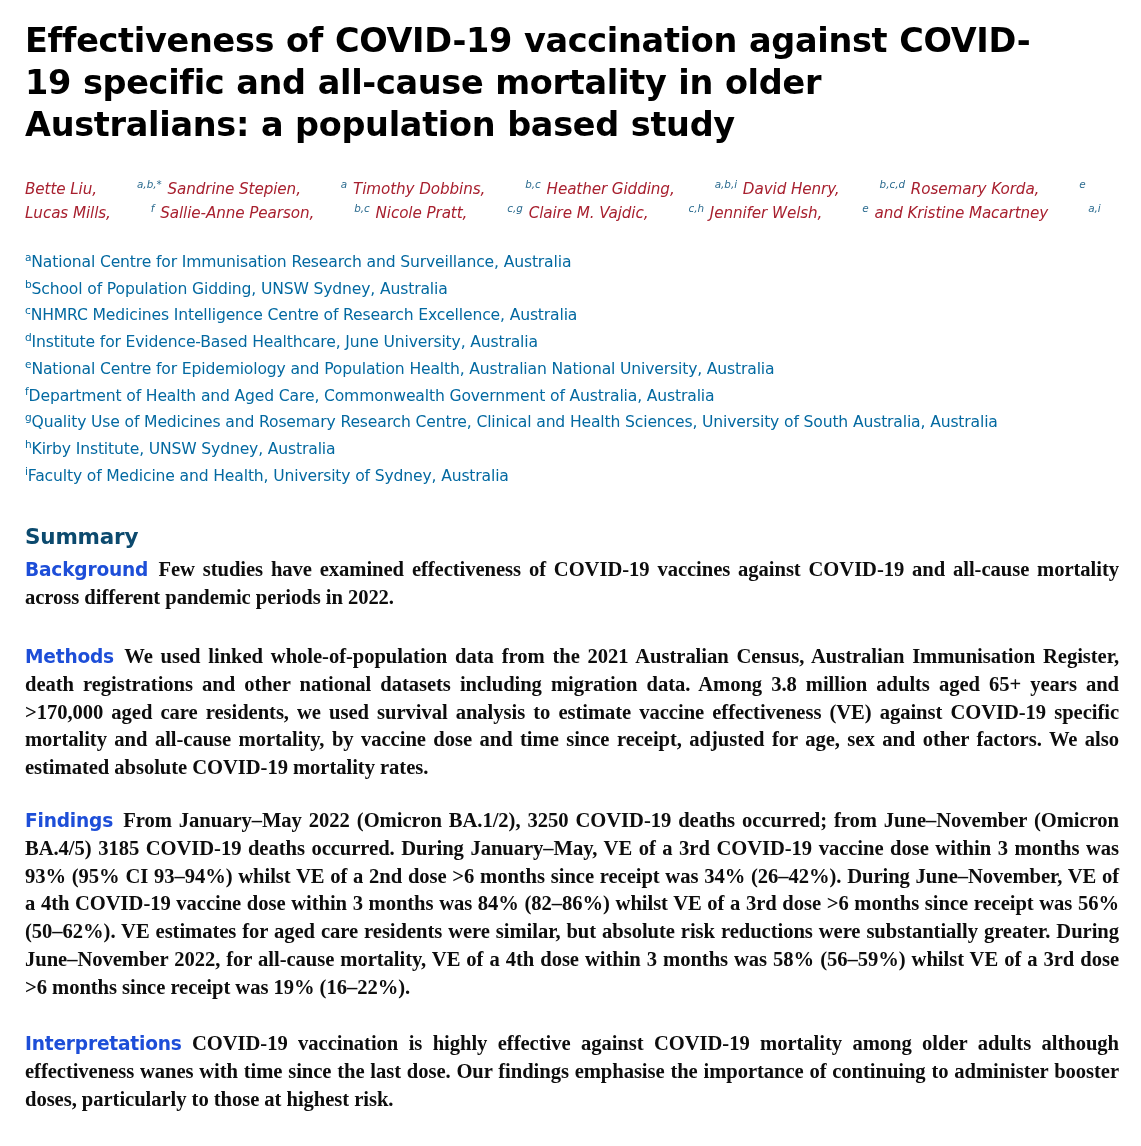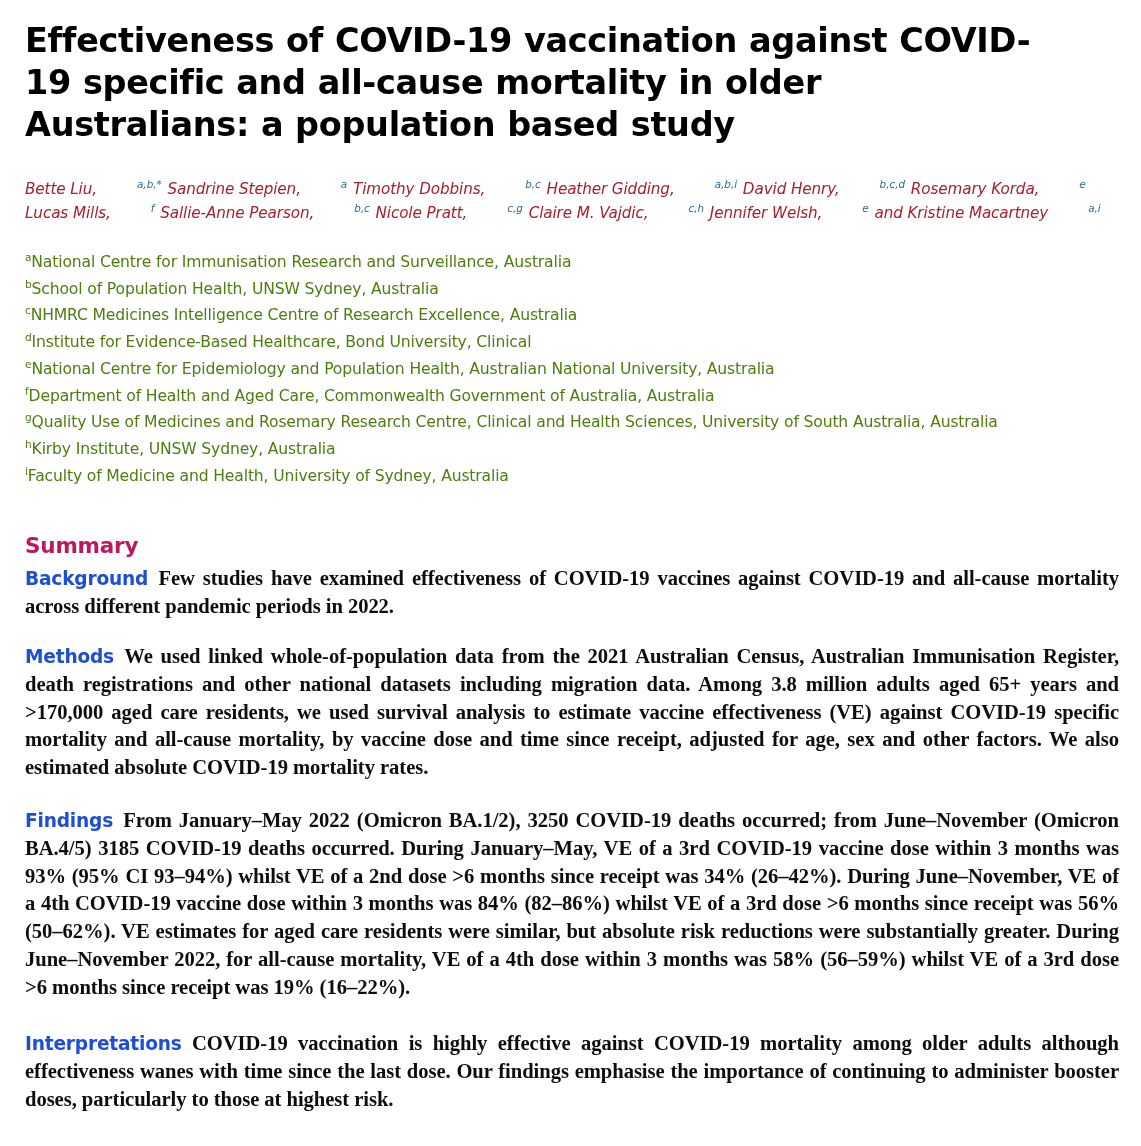--- a/index.html
+++ b/index.html
@@ -56,37 +56,37 @@
     letter-spacing: 0;
     margin-left: 40px;
   }
 
   
   .affiliations {
     margin-top: 24px;
     font-family: "DejaVu Sans", sans-serif;
     font-size: 15.6px;
     line-height: 26.7px;
-    color: #4d7c0f;
+    color: #0369a1;
     letter-spacing: -0.15px;
   }
   .affiliations .aff { white-space: nowrap; }
   .affiliations .aff sup {
     font-size: 10.6px;
     vertical-align: super;
     line-height: 0;
   }
 
   
   .summary-heading {
-    margin-top: 44px;
+    margin-top: 35px;
     font-family: "DejaVu Sans", sans-serif;
     font-size: 21.5px;
     font-weight: 600;
-    color: #be185d;
+    color: #0c4a6e;
     line-height: 26px;
     letter-spacing: -0.2px;
   }
 
   .abstract {
     margin-top: 6px;
     width: 1094px;
   }
   .para {
     font-family: "Liberation Serif", serif;
@@ -102,38 +102,38 @@
   }
   .para:last-child { margin-bottom: 12px; }
   .para .lbl {
     font-family: "DejaVu Sans", sans-serif;
     font-weight: 600;
     font-size: 18.6px;
     color: #1d4ed8;
     letter-spacing: -0.2px;
   }
   .sp-background { margin-top: 2px; }
-  .sp-methods    { margin-top: 22px; }
+  .sp-methods    { margin-top: 31px; }
   .sp-findings   { margin-top: 25px; }
   .sp-interp     { margin-top: 29px; }
 </style>
 </head>
 <body>
 
 <div class="page">
 
   <h1 class="title">Effectiveness of COVID-19 vaccination against COVID-19 specific and all-cause mortality in older Australians: a population based study</h1>
 
   <div class="authors"><span class="au">Bette Liu,<sup>a,b,*</sup></span> <span class="au">Sandrine Stepien,<sup>a</sup></span> <span class="au">Timothy Dobbins,<sup>b,c</sup></span> <span class="au">Heather Gidding,<sup>a,b,i</sup></span> <span class="au">David Henry,<sup>b,c,d</sup></span> <span class="au">Rosemary Korda,<sup>e</sup></span> <span class="au">Lucas Mills,<sup>f</sup></span> <span class="au">Sallie-Anne Pearson,<sup>b,c</sup></span> <span class="au">Nicole Pratt,<sup>c,g</sup></span> <span class="au">Claire M. Vajdic,<sup>c,h</sup></span> <span class="au">Jennifer Welsh,<sup>e</sup></span> <span class="au">and Kristine Macartney<sup>a,i</sup></span> </div>
 
   <div class="affiliations">
       <div class="aff"><sup>a</sup><span>National Centre for Immunisation Research and Surveillance, Australia</span></div>
-      <div class="aff"><sup>b</sup><span>School of Population Health, UNSW Sydney, Australia</span></div>
+      <div class="aff"><sup>b</sup><span>School of Population Gidding, UNSW Sydney, Australia</span></div>
       <div class="aff"><sup>c</sup><span>NHMRC Medicines Intelligence Centre of Research Excellence, Australia</span></div>
-      <div class="aff"><sup>d</sup><span>Institute for Evidence-Based Healthcare, Bond University, Clinical</span></div>
+      <div class="aff"><sup>d</sup><span>Institute for Evidence-Based Healthcare, June University, Australia</span></div>
       <div class="aff"><sup>e</sup><span>National Centre for Epidemiology and Population Health, Australian National University, Australia</span></div>
       <div class="aff"><sup>f</sup><span>Department of Health and Aged Care, Commonwealth Government of Australia, Australia</span></div>
       <div class="aff"><sup>g</sup><span>Quality Use of Medicines and Rosemary Research Centre, Clinical and Health Sciences, University of South Australia, Australia</span></div>
       <div class="aff"><sup>h</sup><span>Kirby Institute, UNSW Sydney, Australia</span></div>
       <div class="aff"><sup>i</sup><span>Faculty of Medicine and Health, University of Sydney, Australia</span></div>
     </div>
 
   <div class="summary-heading">Summary</div>
 
   <div class="abstract">

